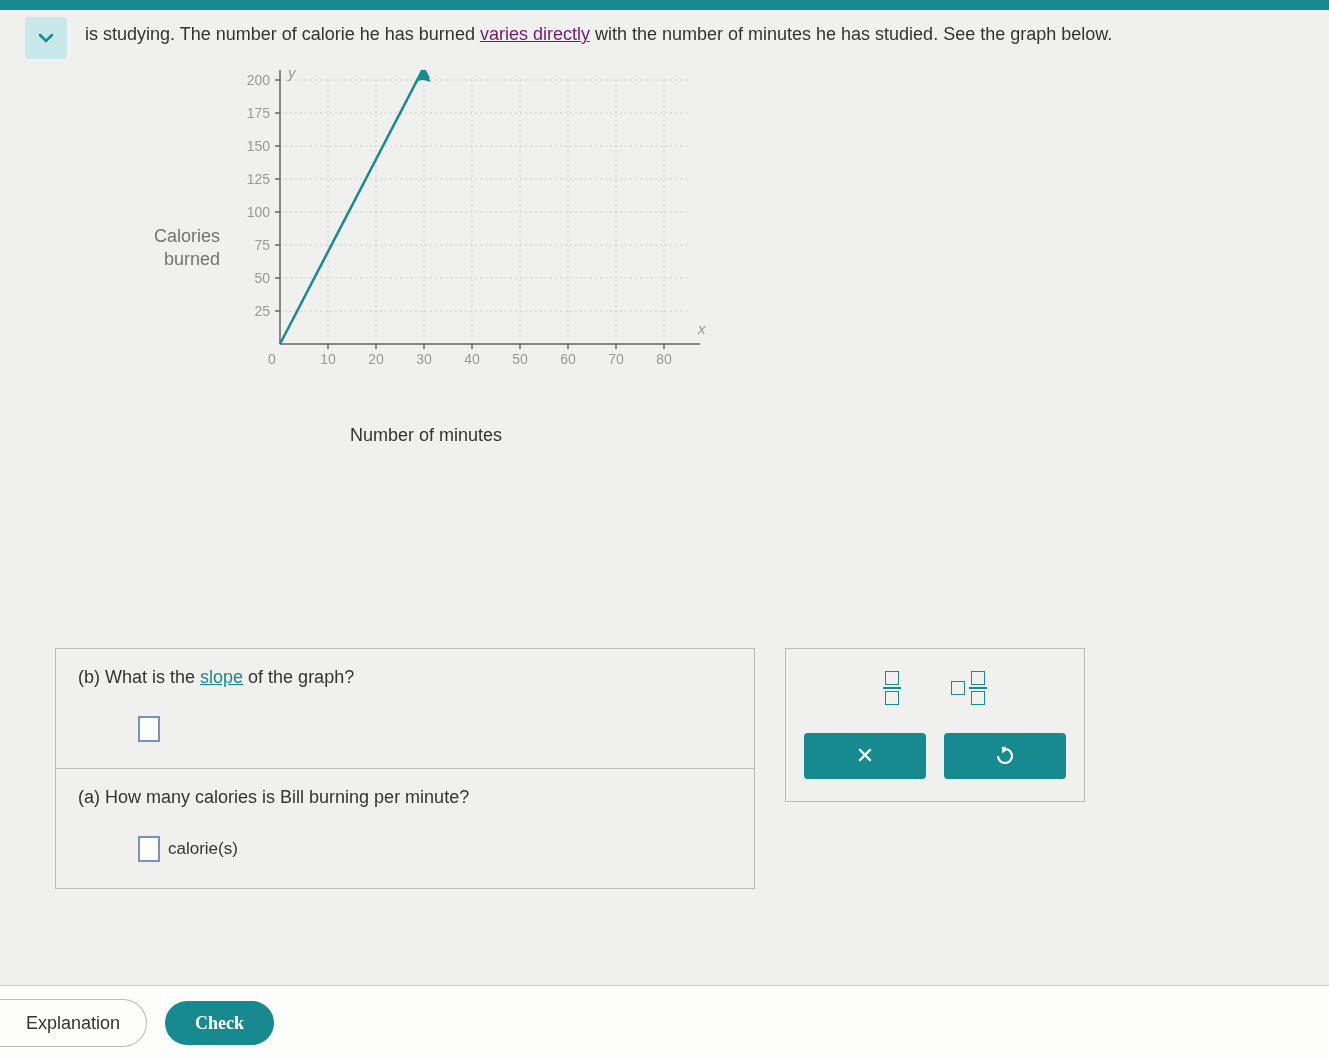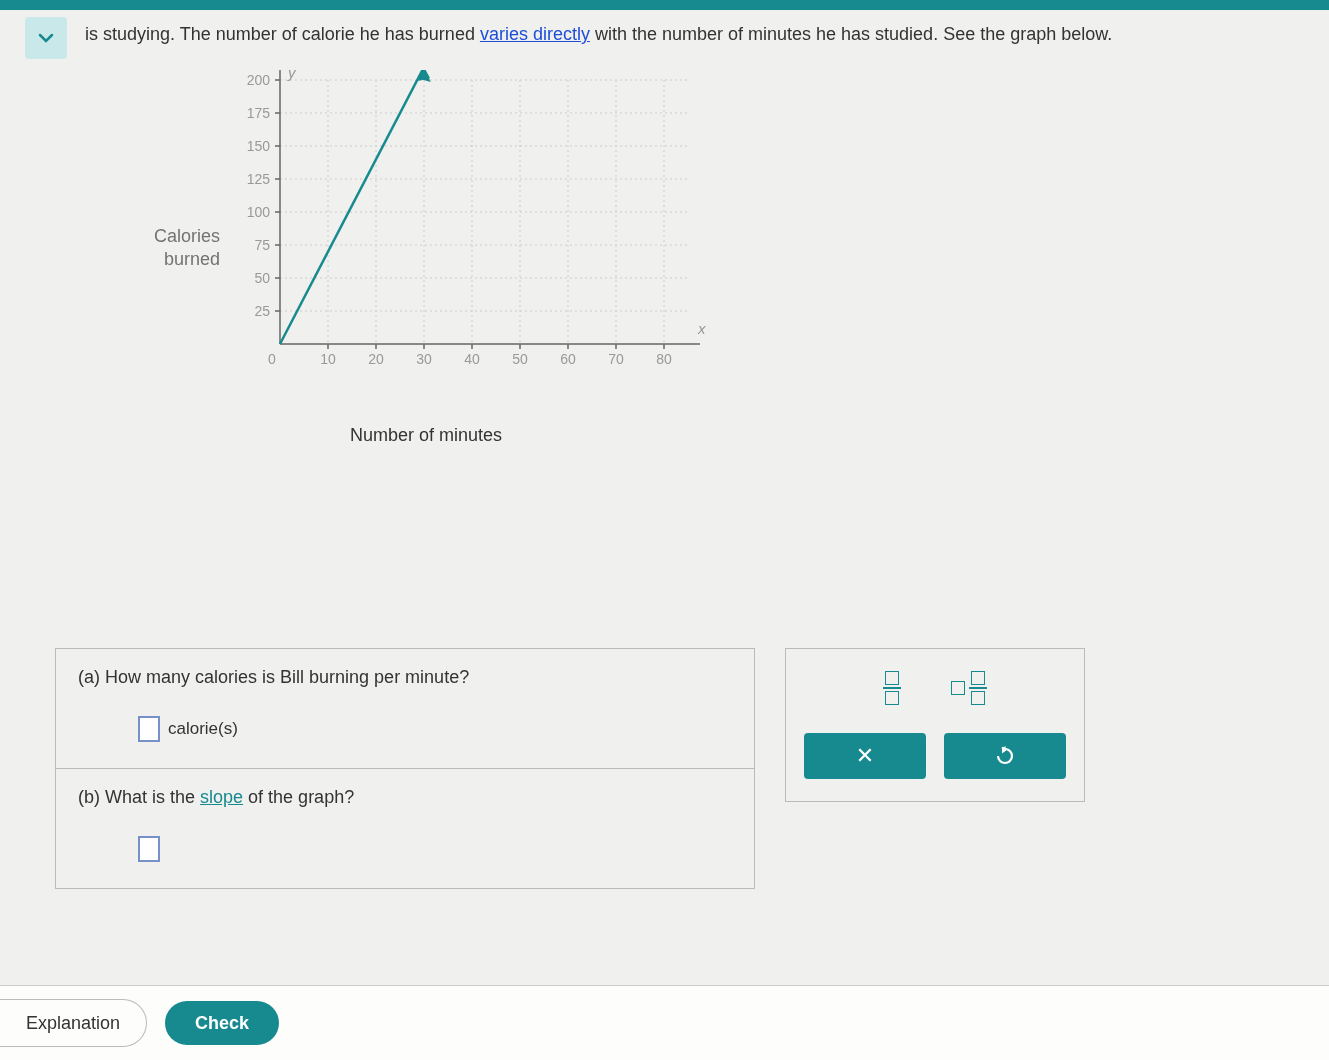--- a/index.html
+++ b/index.html
@@ -30,21 +30,21 @@
       cursor: pointer;
     }
     .problem-text {
       position: absolute;
       left: 85px;
       top: 24px;
       font-size: 18px;
       color: #333;
     }
     .problem-text .link {
-      color: #1d4ed8;
+      color: #701a75;
       text-decoration: underline;
       cursor: pointer;
     }
     .chart-area {
       position: absolute;
       left: 130px;
       top: 70px;
       width: 650px;
       height: 380px;
     }
@@ -196,20 +196,21 @@
     .check-btn {
       height: 44px;
       padding: 0 30px;
       background: #168a8f;
       border: none;
       border-radius: 22px;
       font-size: 18px;
       color: white;
       font-weight: bold;
       cursor: pointer;
+      font-family: Liberation Serif, serif;
     }
   </style>
 </head>
 <body>
 
 <div class="top-bar"></div>
 
 <div class="collapse-tab">
   <svg width="20" height="20" viewBox="0 0 20 20">
     <path d="M4 7 L10 13 L16 7" stroke="#168a8f" stroke-width="2.5" fill="none" stroke-linecap="round"></path>
@@ -300,32 +301,32 @@
       <line x1="0" y1="264" x2="144" y2="-13" stroke="#168a8f" stroke-width="2.5"></line>
       <polygon points="144,-13 136,-3 148,3" fill="#168a8f" transform="rotate(-10 144 -13)"></polygon>
       <path d="M144,-13 L138,1 L150,-2 Z" fill="#168a8f"></path>
     </g>
   </svg>
   <div class="x-axis-label">Number of minutes</div>
 </div>
 
 <div class="answer-panel">
   <div class="answer-section">
+    <div class="q-text">
+      <span>(b) What is the </span><span class="link">slope</span><span> of the graph?</span>
+    </div>
+    <div class="answer-input-row">
+      <div class="answer-input"></div>
+    </div>
+  </div>
+  <div class="answer-section">
     <div class="q-text">(a) How many calories is Bill burning per minute?</div>
     <div class="answer-input-row">
       <div class="answer-input"></div>
       <span class="answer-unit">calorie(s)</span>
-    </div>
-  </div>
-  <div class="answer-section">
-    <div class="q-text">
-      <span>(b) What is the </span><span class="link">slope</span><span> of the graph?</span>
-    </div>
-    <div class="answer-input-row">
-      <div class="answer-input"></div>
     </div>
   </div>
 </div>
 
 <div class="tool-panel">
   <div class="tool-row1">
     <div class="tool-fraction">
       <div class="box"></div>
         <div class="bar"></div>
         <div class="box"></div>

